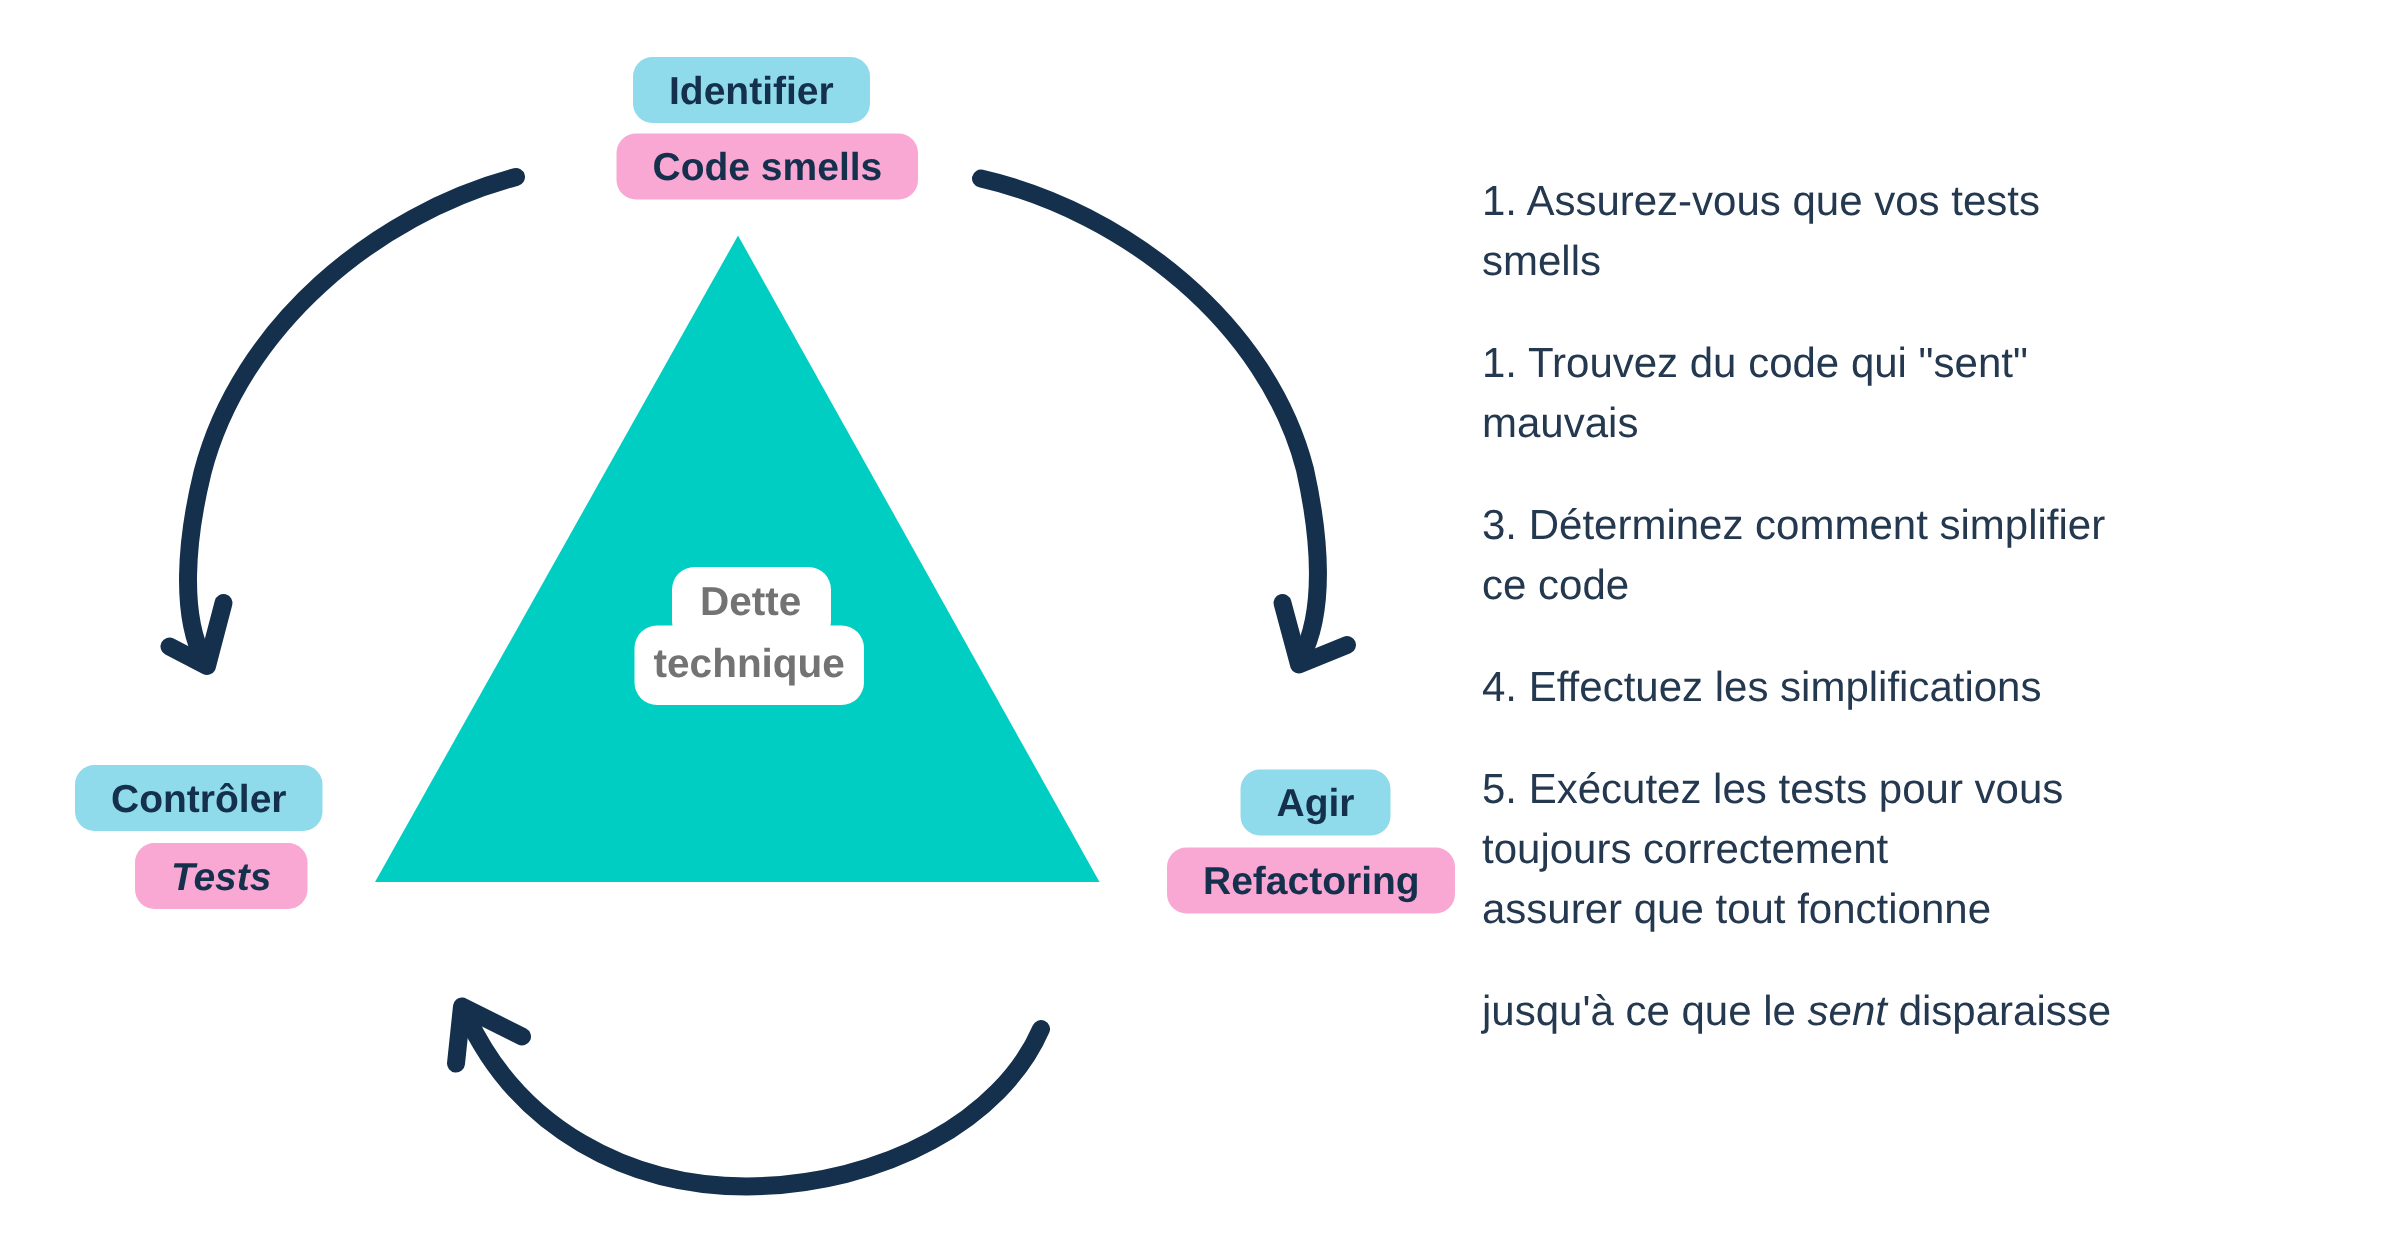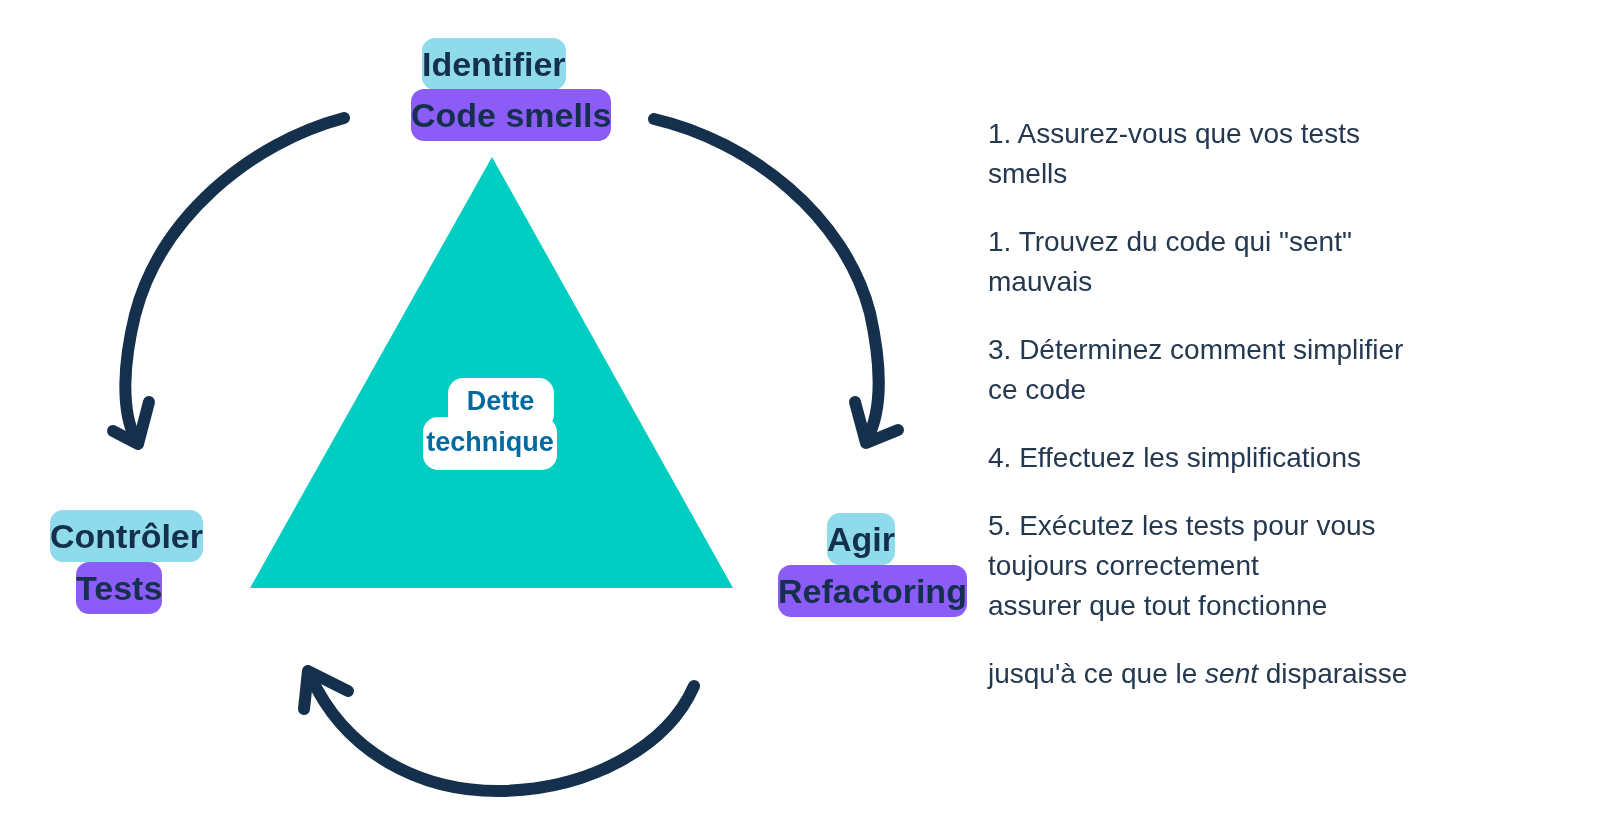--- a/index.html
+++ b/index.html
@@ -20,61 +20,61 @@
     position: absolute;
     left: 0;
     top: 0;
   }
   
   .badge {
     position: absolute;
     display: inline-block;
     white-space: nowrap;
     font-weight: 700;
-    font-size: 34px;
+    font-size: 26px;
     line-height: 1;
-    padding: 9px 0;
+    padding: 9px 24px;
     border-radius: 13px;
     color: #14304D;
   }
   .badge-action   { background: #90DBEB; }
-  .badge-artifact { background: #8b5cf6; }
+  .badge-artifact { background: #f9a8d4; }
 
   #badge-identifier  { left: 422px; top: 38px;  }
   #badge-code-smells { left: 411px; top: 89px;  }
   #badge-controler   { left: 50px;  top: 510px; }
-  #badge-tests       { left: 76px;  top: 562px; }
+  #badge-tests       { left: 90px;  top: 562px; font-style: italic; }
   #badge-agir        { left: 827px; top: 513px; }
   #badge-refactoring { left: 778px; top: 565px; }
 
   
   #triangle-label {
     position: absolute;
     left: 423px;
     top: 378px;
     width: 155px;
     text-align: center;
-    color: #0369a1;
+    color: #737373;
     font-weight: 700;
     font-size: 27px;
   }
   .bubble-row {
     background: #ffffff;
     border-radius: 15px;
     line-height: 1;
   }
   .bubble-row-top {
     width: 106px;
     margin: 0 auto -12px auto;
     padding: 10px 0 14px 0;
     position: relative;
     z-index: 1;
   }
   .bubble-row-bottom {
-    width: 134px;
+    width: 153px;
     padding: 12px 0 14px 0;
   }
 
   
   #steps {
     position: absolute;
     left: 988px;
     top: 102px;
     width: 560px;
     color: #24384F;

